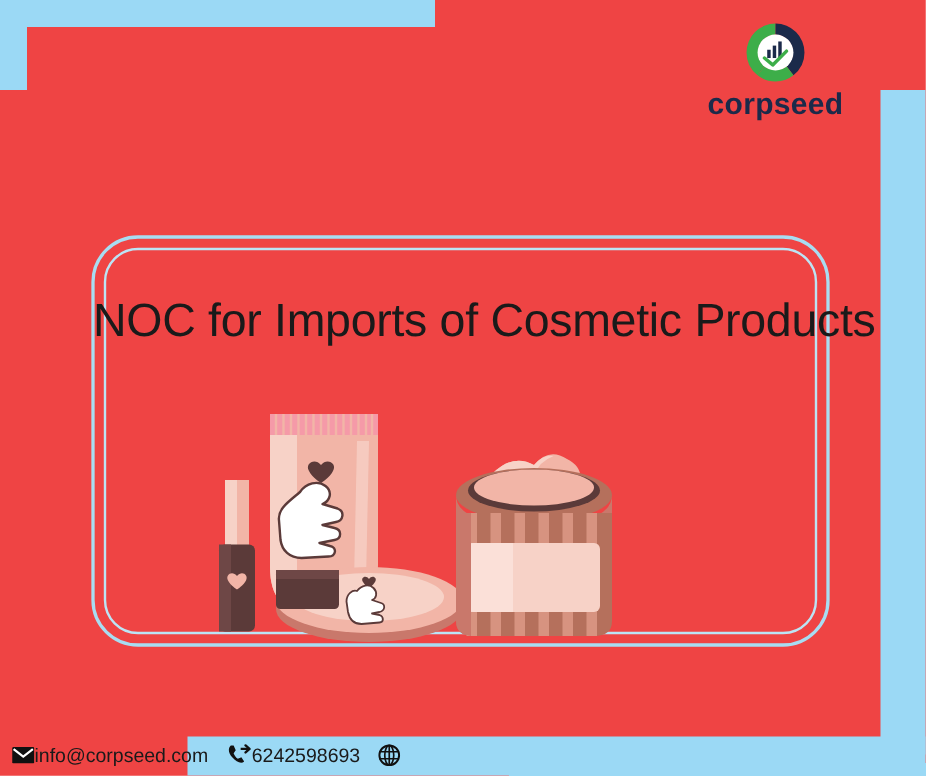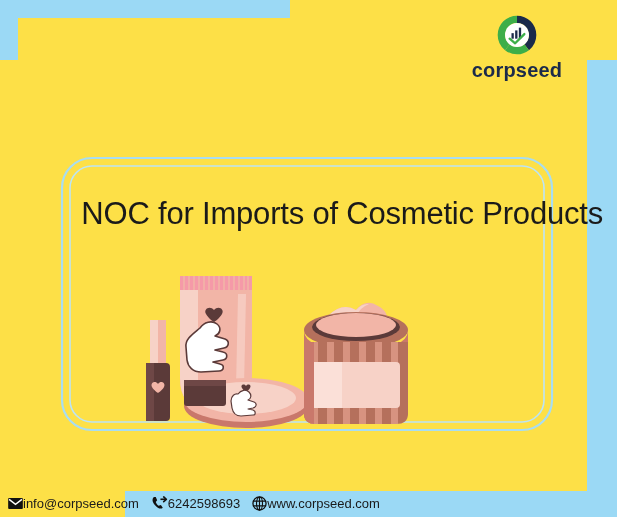--- a/index.html
+++ b/index.html
@@ -3,41 +3,41 @@
 <meta charset="utf-8">
 <style>
   html,body{margin:0;padding:0;}
   body{
     width:617px;height:517px;
     background:#ffffff;
     font-family:"Liberation Sans", sans-serif;
     overflow:hidden;
     position:relative;
   }
-  .stage{position:absolute;inset:0;background:#fde047;}
+  .stage{position:absolute;inset:0;background:#ef4444;}
 
   
   .band{position:absolute;background:#9BD9F5;}
   .band-top{left:0;top:0;width:290px;height:18px;}
   .band-left{left:0;top:0;width:18px;height:60px;}
   .band-right{right:0;top:60px;width:30px;height:443px;}
   .band-bottom{left:125px;bottom:0;right:0;height:26px;}
 
   
   .frame{
     position:absolute;
     left:62px;top:158px;width:490px;height:272px;
   }
   .frame svg{display:block;width:100%;height:100%;overflow:visible;}
 
   
   .title{
     position:absolute;
     left:62px;top:192px;width:541px;
-    text-align:right;
+    text-align:left;
     font-size:31px;
     line-height:44px;
     color:#1a1a1a;
     font-weight:400;
     letter-spacing:-0.2px;
   }
 
   
   .logo{position:absolute;right:40px;top:12px;width:120px;text-align:center;}
   .logo-mark{width:46px;height:46px;margin:0 auto;display:block;}
@@ -179,16 +179,15 @@
     </span>
     <span>6242598693</span>
     <span class="gap"></span>
     <span class="fi">
       <svg width="15" height="15" viewBox="0 0 16 16">
         <circle cx="8" cy="8" r="7" fill="none" stroke="#111" stroke-width="1.4"></circle>
         <ellipse cx="8" cy="8" rx="3.2" ry="7" fill="none" stroke="#111" stroke-width="1.2"></ellipse>
         <path d="M1 5.5 L15 5.5 M1 10.5 L15 10.5 M8 1 L8 15" stroke="#111" stroke-width="1.2"></path>
       </svg>
     </span>
-    <span>www.corpseed.com</span>
   </div>
 
 </div>
 
 </body></html>

